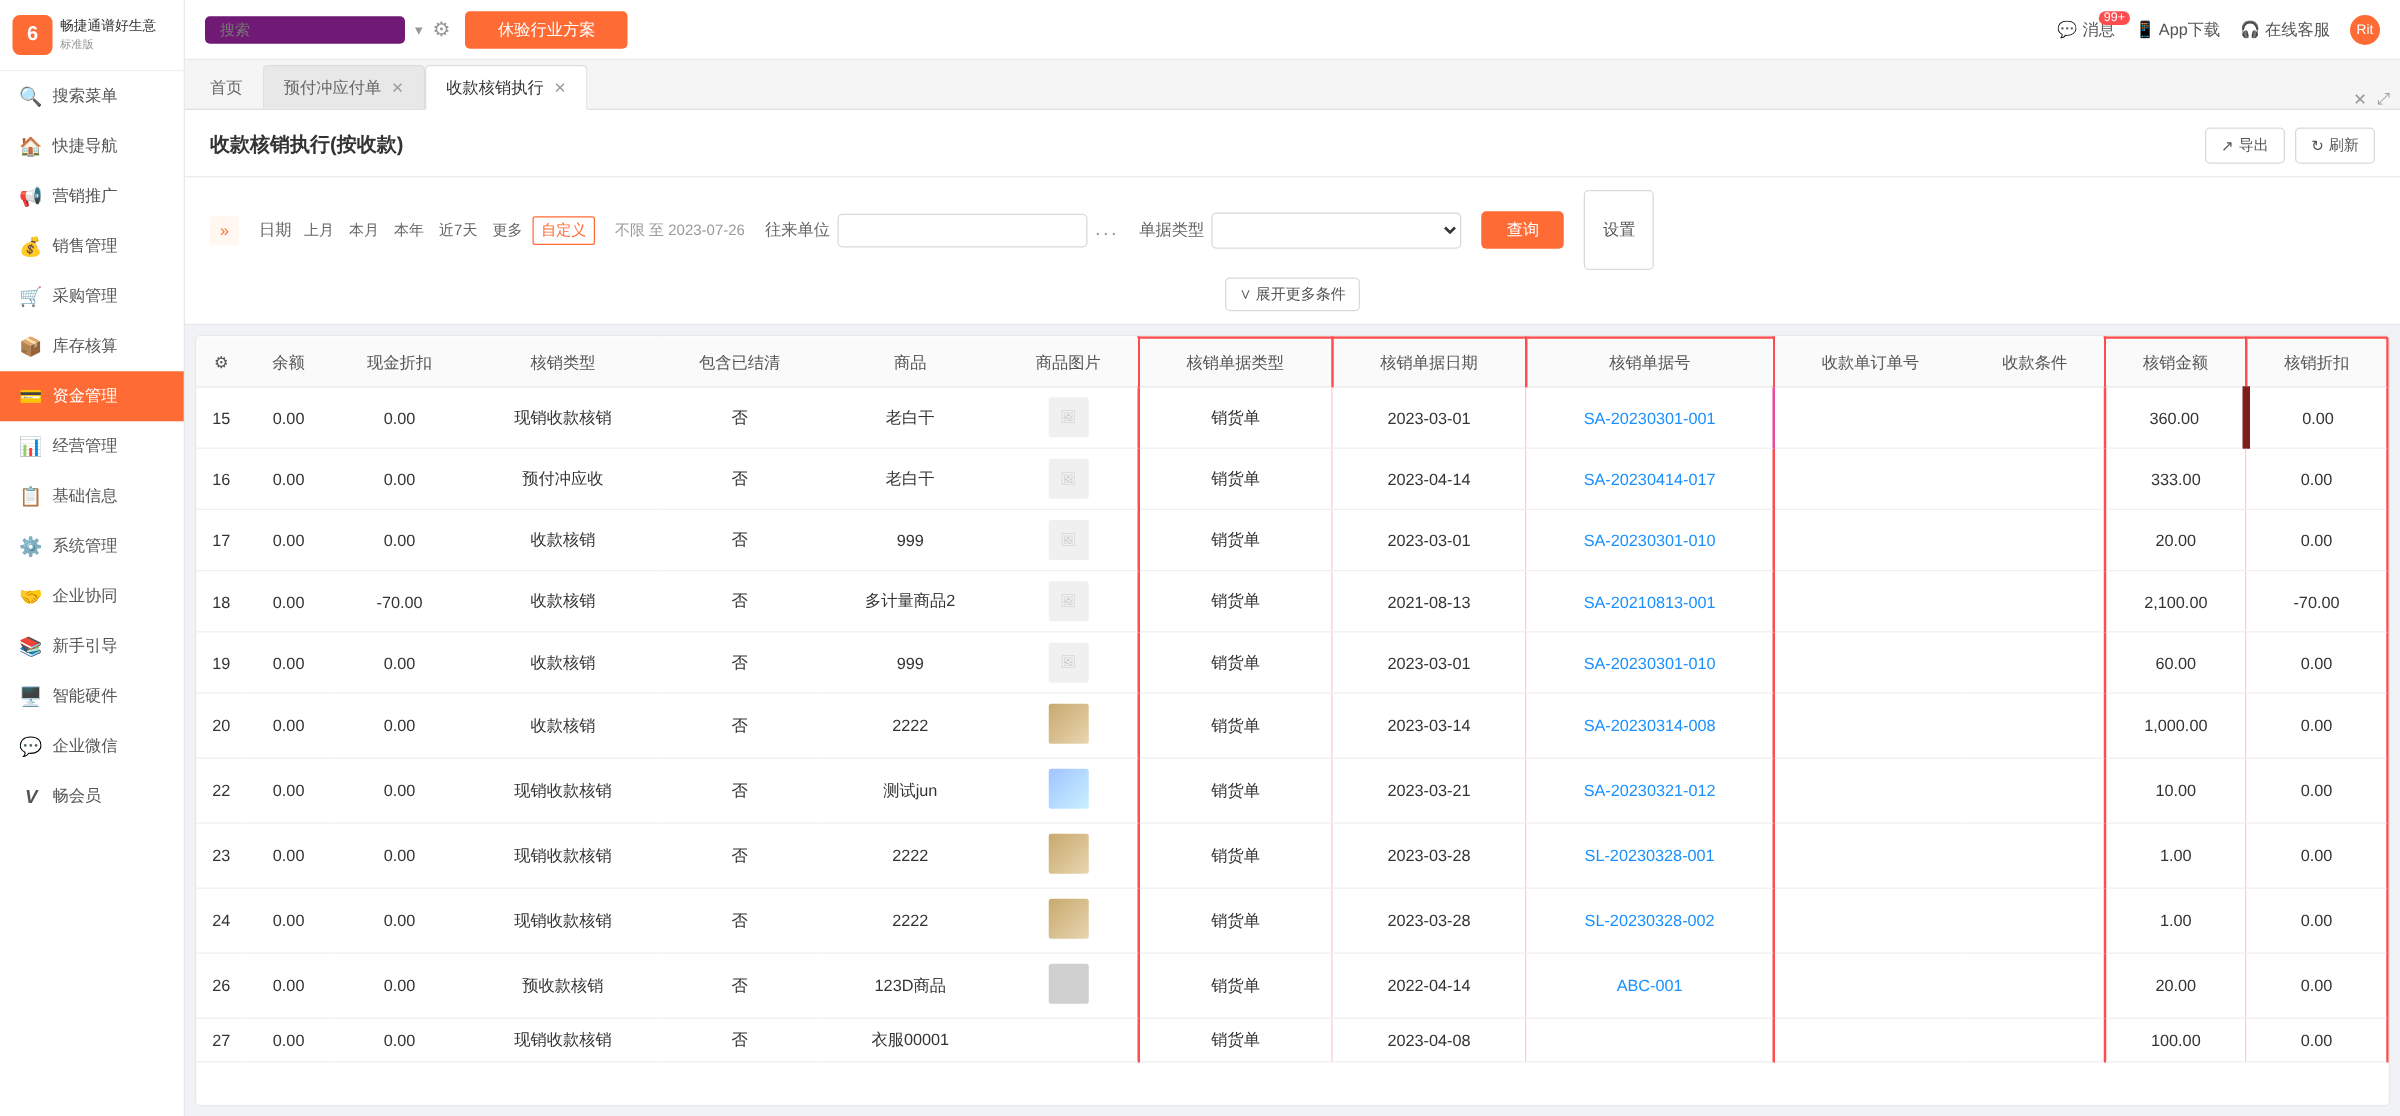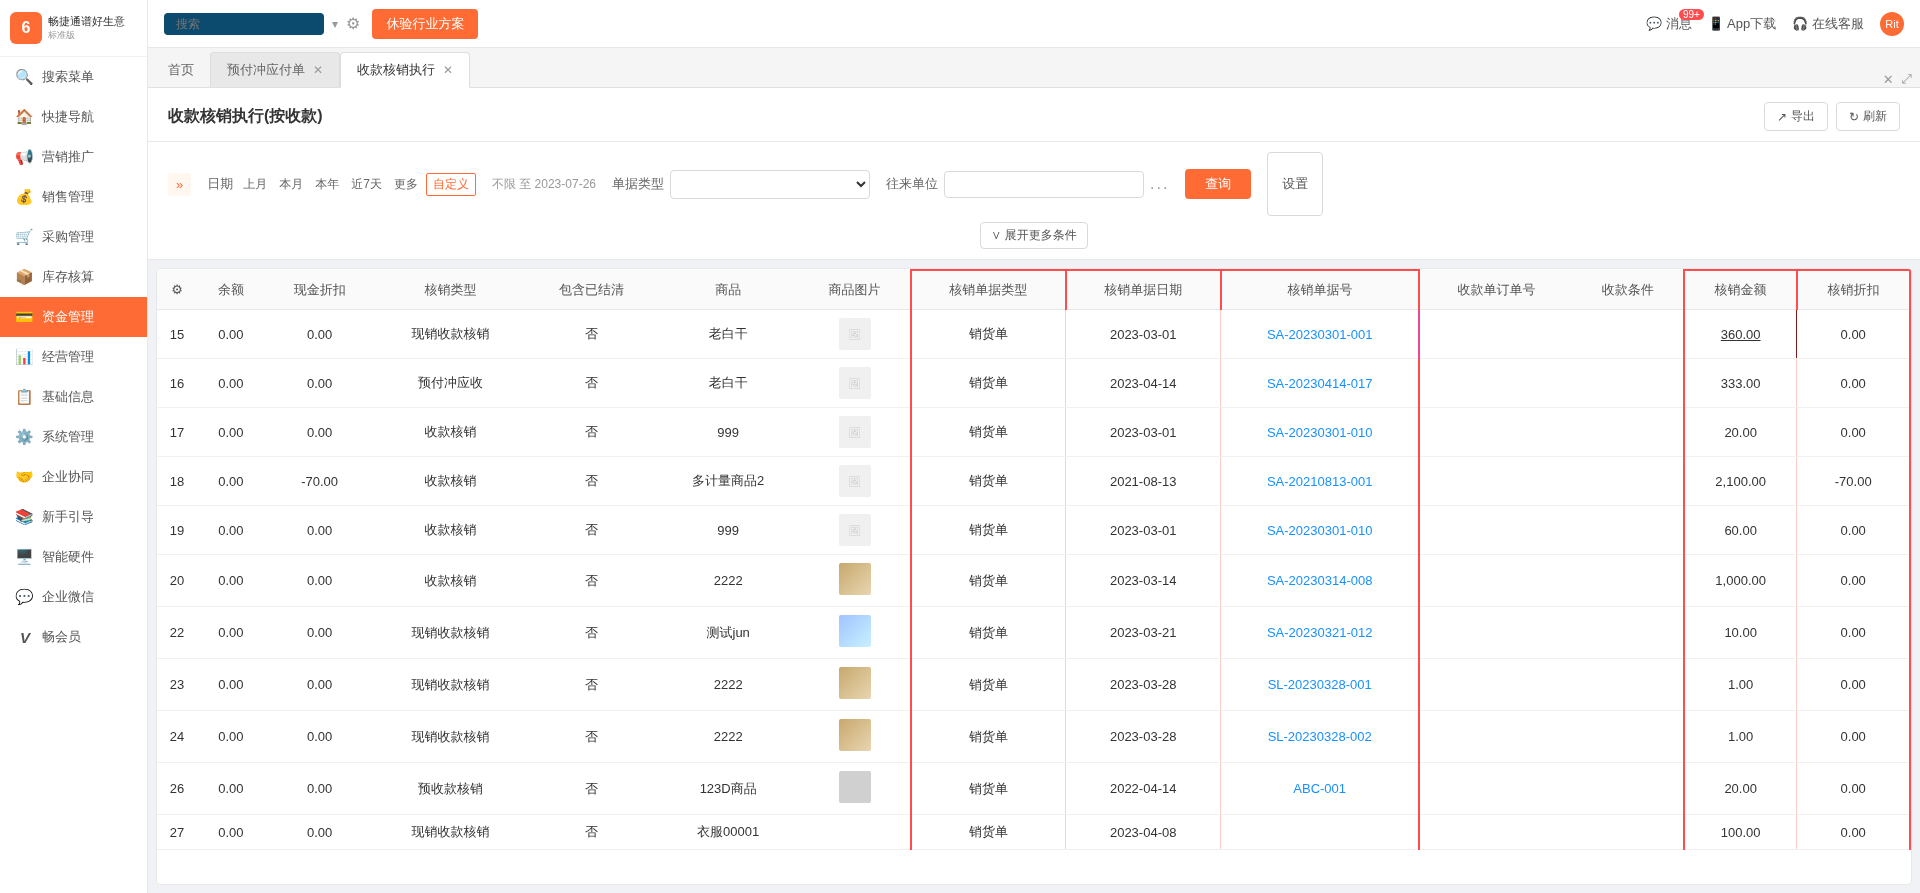--- a/index.html
+++ b/index.html
@@ -14,23 +14,23 @@
     .sidebar-item { display: flex; align-items: center; gap: 8px; padding: 11px 16px; cursor: pointer; color: #555; font-size: 13px; }
     .sidebar-item.active { background: #ff6b35; color: white; }
     .sidebar-item .s-icon { width: 18px; height: 18px; display: flex; align-items: center; justify-content: center; font-size: 15px; }
 
     
     .main { flex: 1; display: flex; flex-direction: column; overflow: hidden; }
 
     
     .topbar { height: 48px; background: #fff; border-bottom: 1px solid #e8e8e8; display: flex; align-items: center; padding: 0 16px; gap: 12px; flex-shrink: 0; }
     .topbar-left { display: flex; align-items: center; gap: 8px; }
-    .topbar-search { background: #0c4a6e; border: none; border-radius: 4px; padding: 4px 12px; font-size: 12px; color: #999; width: 160px; }
+    .topbar-search { background: #701a75; border: none; border-radius: 4px; padding: 4px 12px; font-size: 12px; color: #999; width: 160px; }
     .topbar-gear { color: #999; font-size: 16px; cursor: pointer; }
-    .topbar-btn { background: #ff6b35; color: white; border: none; border-radius: 4px; padding: 6px 14px; font-size: 13px; cursor: pointer; text-align: right; }
+    .topbar-btn { background: #ff6b35; color: white; border: none; border-radius: 4px; padding: 6px 26px; font-size: 13px; cursor: pointer; text-align: right; }
     .topbar-right { margin-left: auto; display: flex; align-items: center; gap: 16px; font-size: 13px; color: #555; }
     .topbar-right .msg-badge { position: relative; display: inline-block; }
     .badge-num { position: absolute; top: -6px; right: -12px; background: #ff4d4f; color: white; border-radius: 8px; font-size: 10px; padding: 0 4px; min-width: 16px; text-align: center; }
 
     
     .tabbar { height: 40px; background: #f5f5f5; border-bottom: 1px solid #e0e0e0; display: flex; align-items: flex-end; flex-shrink: 0; padding-left: 4px; }
     .tab { display: flex; align-items: center; gap: 4px; padding: 8px 16px 8px 16px; cursor: pointer; font-size: 13px; color: #666; background: #e8e8e8; border-radius: 4px 4px 0 0; margin-right: 0; border: 1px solid #ddd; border-bottom: none; }
     .tab.active { background: #fff; color: #333; border-bottom: 1px solid #fff; margin-bottom: -1px; }
     .tab .close-x { color: #999; font-size: 12px; margin-left: 4px; }
     .tab-home { padding: 8px 16px; font-size: 13px; color: #666; cursor: pointer; }
@@ -217,30 +217,30 @@
             <button class="date-btn">近7天</button>
             <button class="date-btn">更多</button>
             <button class="date-custom">自定义</button>
           </div>
         </div>
         <div style="display:flex;flex-direction:column;gap:2px;">
           <span class="date-range-text">不限 至 2023-07-26</span>
         </div>
 
         <div class="filter-group">
+          <span class="filter-label">往来单位</span>
+          <input class="filter-input" type="text" value="" style="">
+          <button class="ellipsis-btn">...</button>
+        </div>
+
+        <div class="filter-group">
           <span class="filter-label">单据类型</span>
           <select class="filter-select">
             <option value=""></option>
           </select>
-        </div>
-
-        <div class="filter-group">
-          <span class="filter-label">往来单位</span>
-          <input class="filter-input" type="text" value="" style="">
-          <button class="ellipsis-btn">...</button>
         </div>
 
         <button class="btn-query">查询</button>
         <button class="btn-setting">设置</button>
       </div>
 
       <div style="text-align:center;margin-top:6px;">
         <button class="expand-more-btn">∨ 展开更多条件</button>
       </div>
     </div>
@@ -274,21 +274,21 @@
       <td class="">0.00</td>
       <td>现销收款核销</td>
       <td>否</td>
       <td>老白干</td>
       <td><span class="img-placeholder">🖼</span></td>
       <td style="border-left:2px solid #ff4d4f; border-right:1px solid #ffccc7;">销货单</td>
       <td style="border-right:1px solid #ffccc7;">2023-03-01</td>
       <td style="border-right:2px solid #ec4899;"><a class="link-text">SA-20230301-001</a></td>
       <td></td>
       <td></td>
-      <td class="" style="border-left:2px solid #ff4d4f; border-right:1px solid #7f1d1d;text-decoration:underline;">360.00</td>
+      <td class="" style="border-left:2px solid #ff4d4f; border-right:6px solid #7f1d1d;">360.00</td>
       <td class="" style="border-right:2px solid #ff4d4f;">0.00</td>
     </tr>
             <tr>
       <td>16</td>
       <td>0.00</td>
       <td class="">0.00</td>
       <td>预付冲应收</td>
       <td>否</td>
       <td>老白干</td>
       <td><span class="img-placeholder">🖼</span></td>

